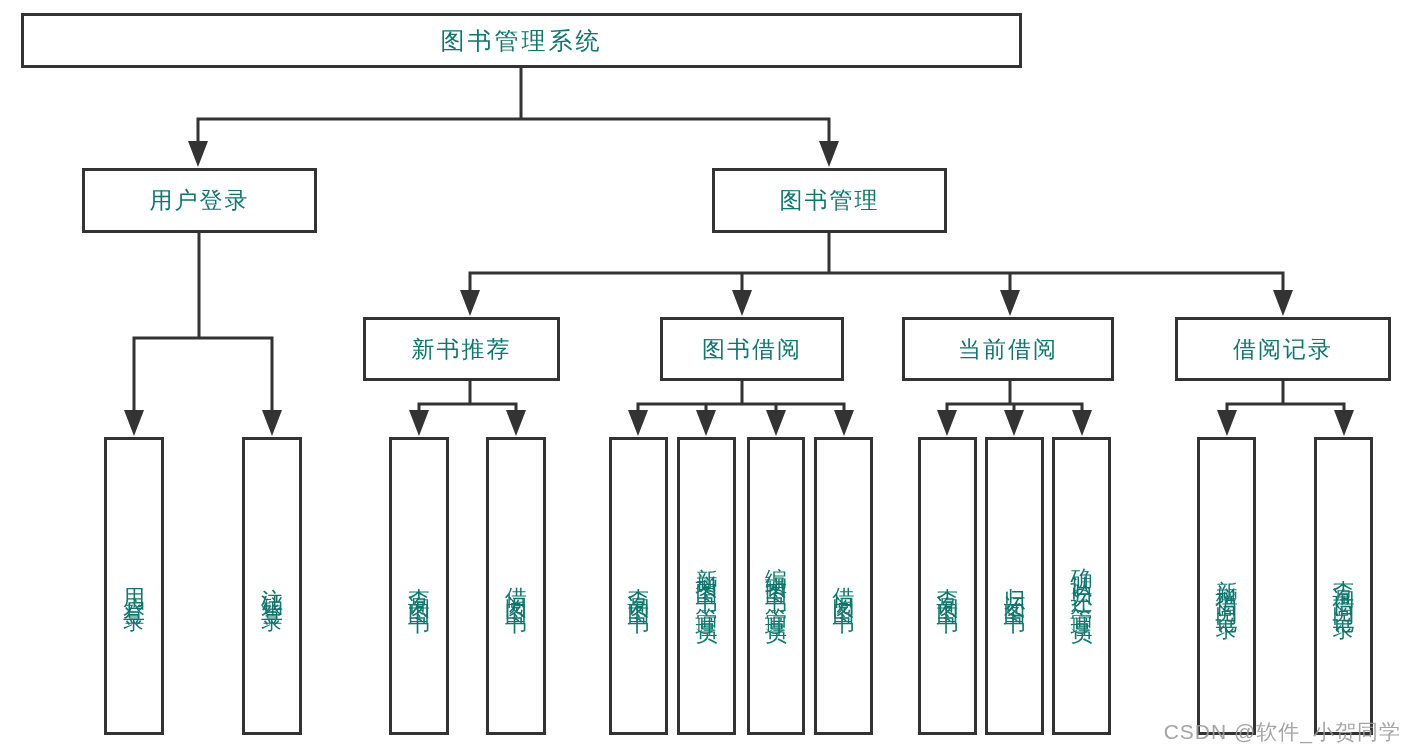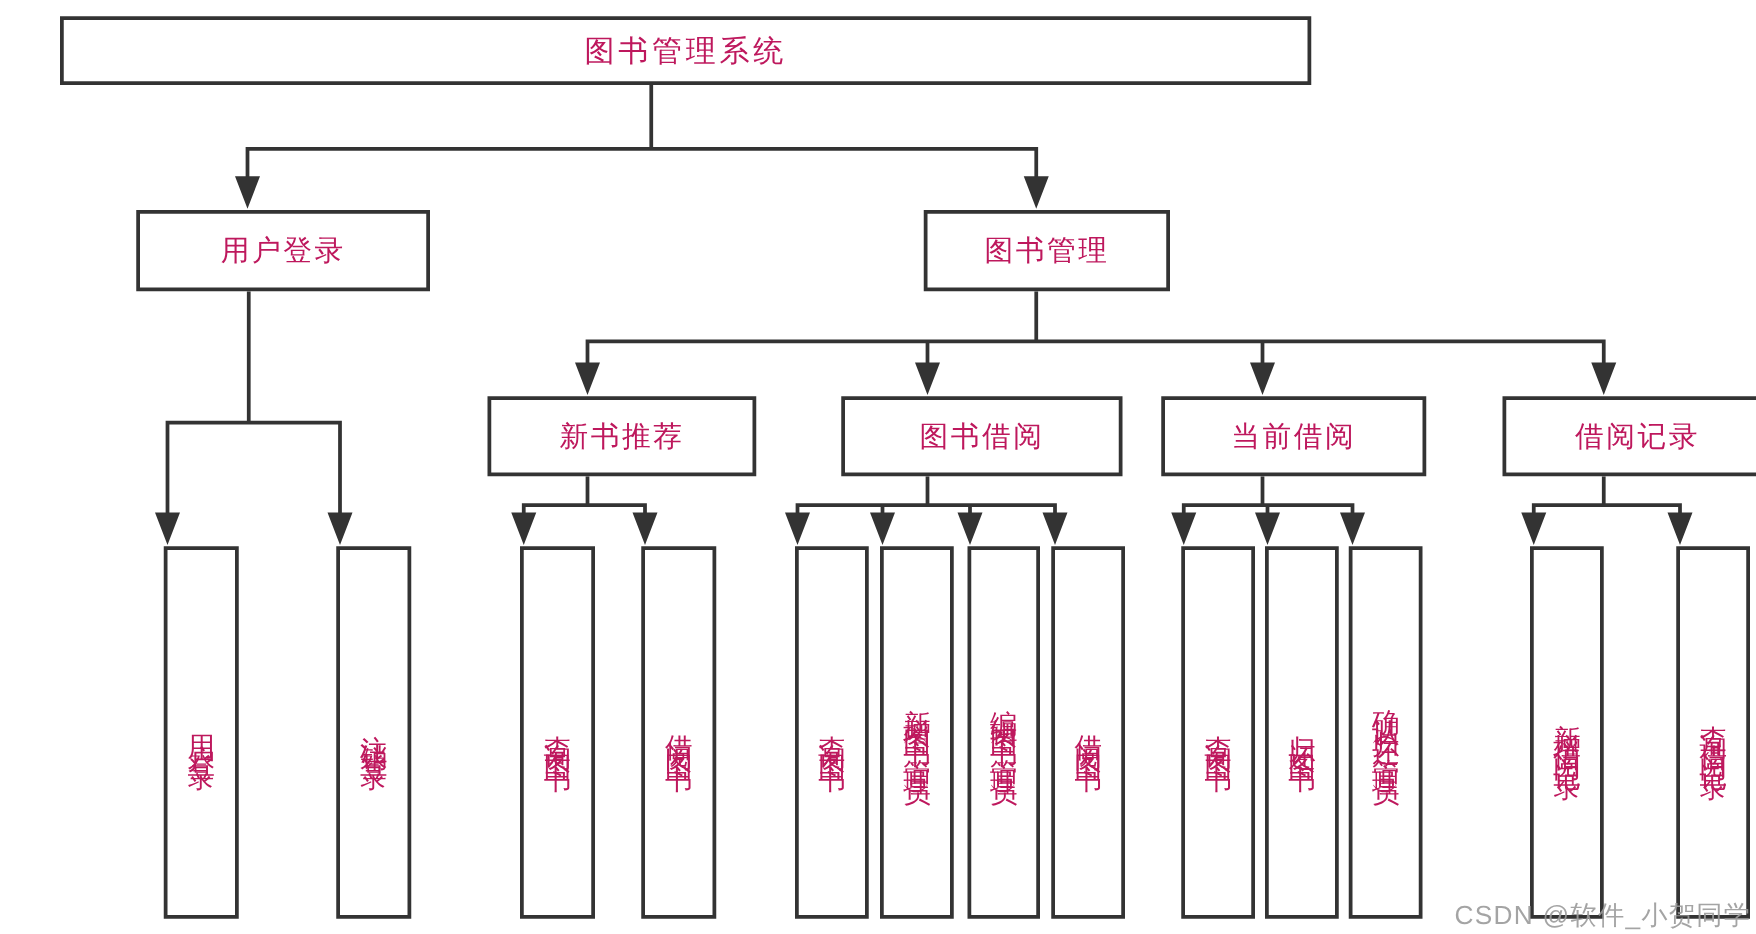--- a/index.html
+++ b/index.html
@@ -17,23 +17,22 @@
     width: 1405px; height: 747px;
   }
   .node {
     position: absolute;
     box-sizing: border-box;
     border: 3px solid #333333;
     background: #ffffff;
     display: flex;
     align-items: center;
     justify-content: center;
-    color: #be185d;
+    color: #0f766e;
     z-index: 2;
-    margin-left: 27px;
   }
   .root-node { font-size: 24px; letter-spacing: 3px; }
   .h-node    { font-size: 23px; letter-spacing: 2px; }
   .v-node    {
     writing-mode: vertical-rl;
     text-orientation: mixed;
     font-size: 22px;
     letter-spacing: 8px;
     line-height: 1;
   }
@@ -103,28 +102,28 @@
     "></path>
   </svg>
 
   <div class="node root-node" style="left:21px; top:13px; width:1001px; height:55px;">
     <span>图书管理系统</span>
   </div>
 
   <div class="node h-node" style="left:82px; top:168px; width:235px; height:65px;">
     <span>用户登录</span>
   </div>
-  <div class="node h-node" style="left:712px; top:168px; width:197px; height:65px;">
+  <div class="node h-node" style="left:712px; top:168px; width:235px; height:65px;">
     <span>图书管理</span>
   </div>
 
-  <div class="node h-node" style="left:363px; top:317px; width:215px; height:64px;">
+  <div class="node h-node" style="left:363px; top:317px; width:197px; height:64px;">
     <span>新书推荐</span>
   </div>
-  <div class="node h-node" style="left:646px; top:317px; width:225px; height:64px;text-align:center;">
+  <div class="node h-node" style="left:660px; top:317px; width:184px; height:64px;text-align:center;">
     <span>图书借阅</span>
   </div>
   <div class="node h-node" style="left:902px; top:317px; width:212px; height:64px;">
     <span>当前借阅</span>
   </div>
   <div class="node h-node" style="left:1175px; top:317px; width:216px; height:64px;">
     <span>借阅记录</span>
   </div>
 
   <div class="node v-node" style="left:104px; top:437px; width:60px; height:298px;">

